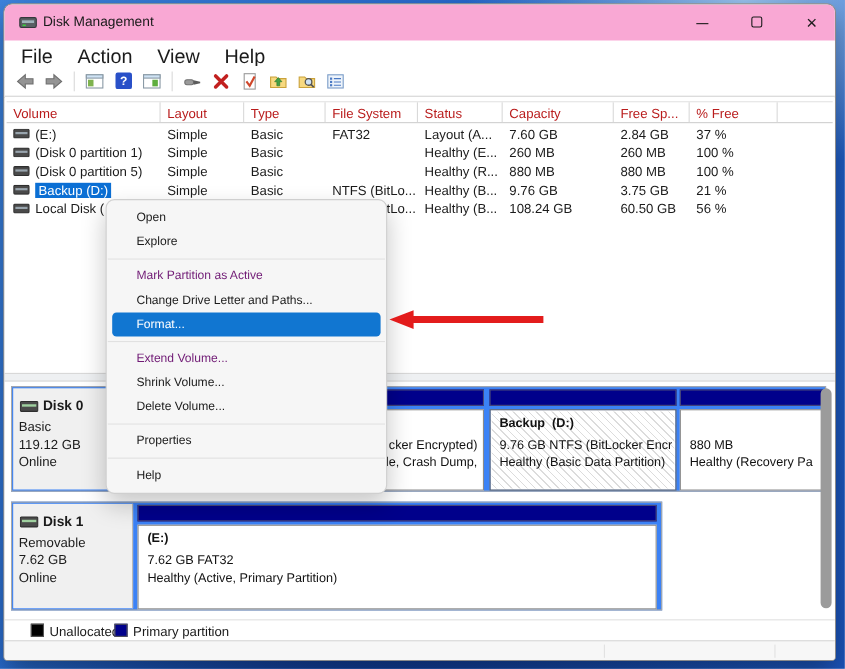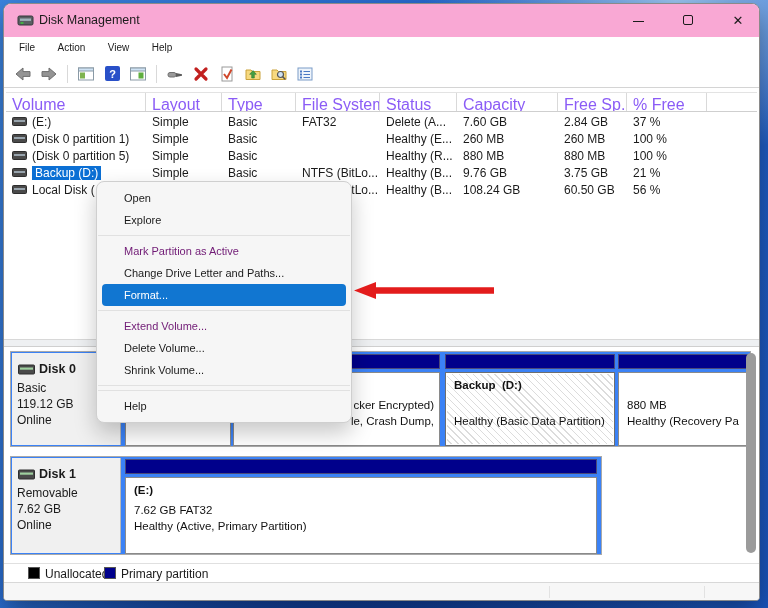--- a/index.html
+++ b/index.html
@@ -21,35 +21,35 @@
   .titlebar .appicon{ position:absolute; left:13px; top:10px; }
   .titlebar .title{ position:absolute; left:35px; top:9px; font-size:12.5px; color:#1b1b1b; }
   .caption-btn{ position:absolute; top:0; width:44px; height:33px; text-align:center; color:#1b1b1b; }
   .btn-min{ left:612px; } .btn-max{ left:662px; } .btn-close{ left:712px; }
   .glyph-min{ display:inline-block; width:11px; height:1px; background:#1b1b1b; margin-top:17px; }
   .glyph-max{ display:inline-block; width:10px; height:10px; border:1.2px solid #1b1b1b; border-radius:2px; margin-top:11px; }
   .glyph-close{ font-size:13px; line-height:33px; }
 
   
   .menubar{ position:absolute; left:0; top:33px; right:0; height:23px; background:#fff; }
-  .menubar span{ display:inline-block; padding:4px 9px 0 9px; font-size:10px; color:#1b1b1b; }
+  .menubar span{ display:inline-block; padding:4px 9px 0 9px; font-size:18px; color:#1b1b1b; }
   .menubar span:first-child{ margin-left:6px; }
 
   
   .toolbar{ position:absolute; left:0; top:56px; right:0; height:28px; background:#fff;
     border-bottom:1px solid #d4d4d4; display:flex; align-items:center; }
   .tb{ width:24px; height:22px; display:flex; align-items:center; justify-content:center; margin:0 1px; }
   .tb-sep{ width:1px; height:18px; background:#d9d9d9; margin:0 5px; }
   .toolbar .lead{ width:6px; }
 
   
   .listview{ position:absolute; left:0; top:85px; right:0; height:250px; background:#fff; }
   .lv-header{ position:absolute; left:2px; top:3px; right:2px; height:20px; display:flex;
     border-top:1px solid #e3e3e3; border-bottom:1px solid #cfcfcf; }
-  .lv-header .hc{ font-size:16px; color:#8b5cf6; padding:3px 0 0 6px; border-right:1px solid #d9d9d9; overflow:hidden; white-space:nowrap; }
+  .lv-header .hc{ font-size:12px; color:#b91c1c; padding:3px 0 0 6px; border-right:1px solid #d9d9d9; overflow:hidden; white-space:nowrap; }
   .lv-rows{ position:absolute; left:2px; top:24px; right:2px; }
   .lv-row{ display:flex; height:17px; font-size:12px; color:#1b1b1b; align-items:center; }
   .lv-row .c{ padding-left:6px; overflow:hidden; white-space:nowrap; flex:none; }
   .c0{ width:140px; display:flex; align-items:center; gap:5px; }
   .c1{ width:76px; } .c2{ width:74px; } .c3{ width:84px; } .c4{ width:77px; }
   .c5{ width:101px; } .c6{ width:69px; } .c7{ width:80px; }
   .h0{ width:140px; } .h1{ width:76px; } .h2{ width:74px; } .h3{ width:84px; }
   .h4{ width:77px; } .h5{ width:101px; } .h6{ width:69px; } .h7{ width:80px; }
   .h8{ flex:1; border-right:none !important; }
   .sel-vol{ background:#0b6fd4; color:#fff; padding:0 3px; white-space:nowrap; }
@@ -226,21 +226,21 @@
         <div class="c c0">
             <svg width="15" height="9" viewBox="0 0 15 9">
               <rect x=".5" y=".5" width="14" height="8" rx="1" fill="#4a4a4a" stroke="#2e2e2e"></rect>
               <rect x="2" y="3" width="11" height="2" fill="#98a4ad"></rect>
             </svg>
             <span>(E:)</span>
           </div>
         <div class="c c1">Simple</div>
         <div class="c c2">Basic</div>
         <div class="c c3">FAT32</div>
-        <div class="c c4">Delete (A...</div>
+        <div class="c c4">Layout (A...</div>
         <div class="c c5">7.60 GB</div>
         <div class="c c6">2.84 GB</div>
         <div class="c c7">37 %</div>
       </div>
       <div class="lv-row">
         <div class="c c0">
             <svg width="15" height="9" viewBox="0 0 15 9">
               <rect x=".5" y=".5" width="14" height="8" rx="1" fill="#4a4a4a" stroke="#2e2e2e"></rect>
               <rect x="2" y="3" width="11" height="2" fill="#98a4ad"></rect>
             </svg>
@@ -331,20 +331,21 @@
         <div class="pbox tail">
           <span class="t2">cker Encrypted)</span>
           <span class="t3">le, Crash Dump,</span>
         </div>
       </div>
 
       <div class="part" style="left:434px; top:2px; width:170px; height:92px;">
         <div class="pbar"></div>
         <div class="pbox hatch">
           <span class="t1">Backup  (D:)</span>
+          <span class="t2">9.76 GB NTFS (BitLocker Encr</span>
           <span class="t3">Healthy (Basic Data Partition)</span>
         </div>
       </div>
 
       <div class="part" style="left:607px; top:2px; width:132px; height:92px;">
         <div class="pbar"></div>
         <div class="pbox">
           <span class="t2">880 MB</span>
           <span class="t3">Healthy (Recovery Pa</span>
         </div>
@@ -389,23 +390,24 @@
 
   <div class="ctxmenu">
     <div class="mi">Open</div>
     <div class="mi">Explore</div>
     <div class="msep"></div>
     <div class="mi disabled">Mark Partition as Active</div>
     <div class="mi">Change Drive Letter and Paths...</div>
     <div class="mi hl">Format...</div>
     <div class="msep"></div>
     <div class="mi disabled">Extend Volume...</div>
+    <div class="mi">Shrink Volume...</div>
     <div class="mi">Delete Volume...</div>
-    <div class="mi">Shrink Volume...</div>
     <div class="msep"></div>
+    <div class="mi">Properties</div>
     <div class="msep"></div>
     <div class="mi">Help</div>
   </div>
 
   <svg class="arrow" width="142" height="19" viewBox="0 0 142 19">
     <polygon points="1,9.5 23,1 23,6.3 141,6.3 141,12.7 23,12.7 23,18" fill="#e31c1c"></polygon>
   </svg>
 
 </div>
 

